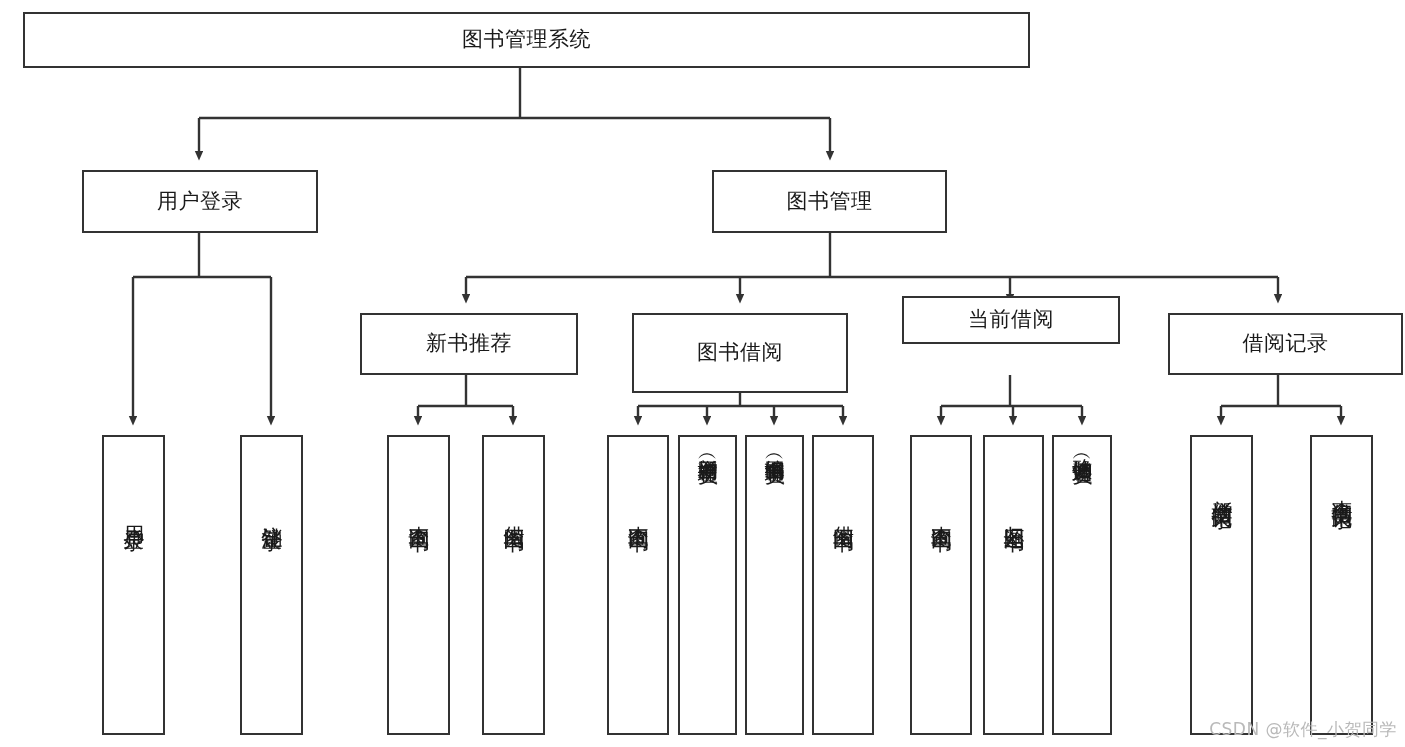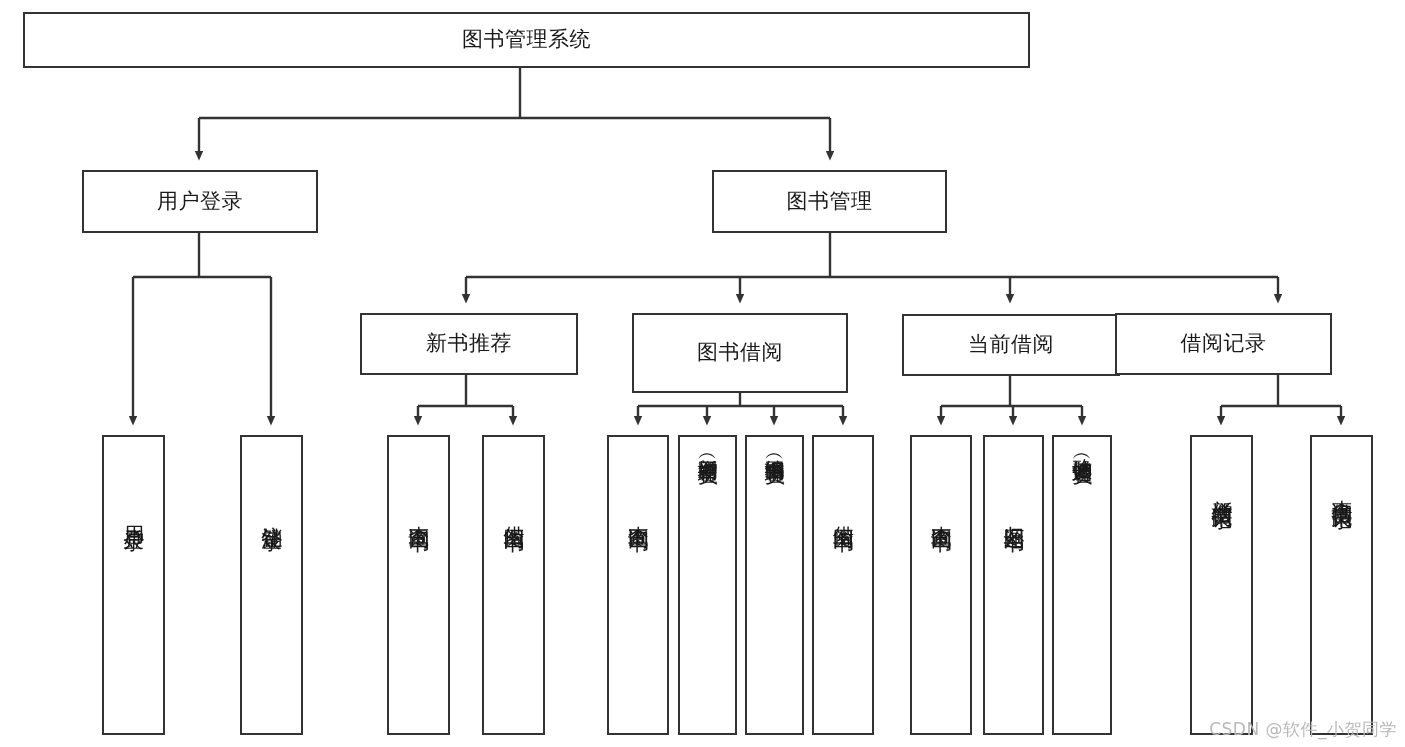--- a/index.html
+++ b/index.html
@@ -142,24 +142,24 @@
   <div class="node horizontal" style="left:360px; top:313px; width:218px; height:62px;">
     <span class="label">新书推荐</span>
   </div>
 
   <div class="node horizontal" style="left:712px; top:170px; width:235px; height:63px;">
     <span class="label">图书管理</span>
   </div>
   <div class="node horizontal" style="left:632px; top:313px; width:216px; height:80px;">
     <span class="label">图书借阅</span>
   </div>
-  <div class="node horizontal" style="left:902px; top:314px; width:218px; height:62px;">
+  <div class="node horizontal" style="left:902px; top:296px; width:218px; height:48px;">
     <span class="label">当前借阅</span>
   </div>
-  <div class="node horizontal" style="left:1115px; top:313px; width:217px; height:62px;">
+  <div class="node horizontal" style="left:1168px; top:313px; width:235px; height:62px;">
     <span class="label">借阅记录</span>
   </div>
 
   <div class="node vertical midlow" style="left:102px; top:435px; width:63px; height:300px;">
     <span class="label">用户登录</span>
   </div>
   <div class="node vertical midlow" style="left:240px; top:435px; width:63px; height:300px;">
     <span class="label">注销登录</span>
   </div>
 

